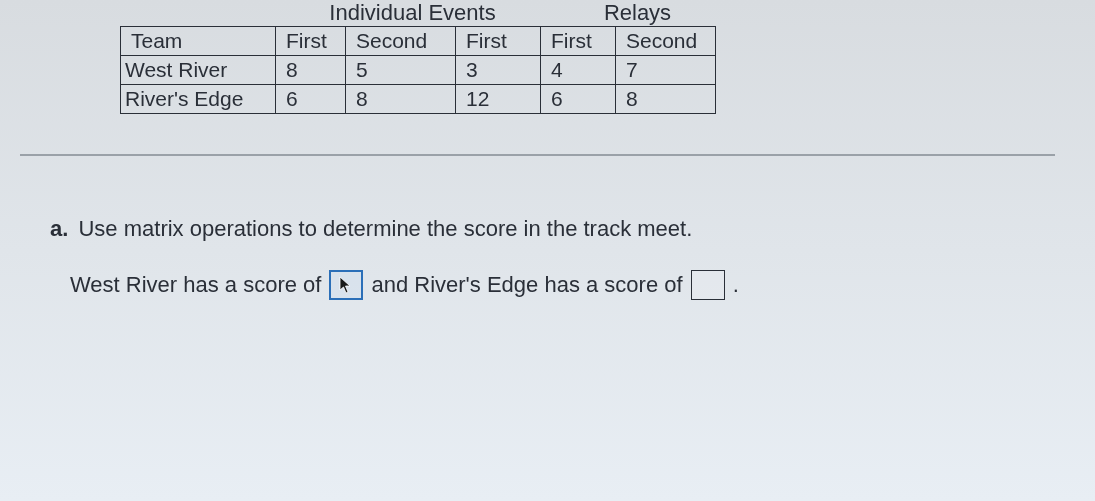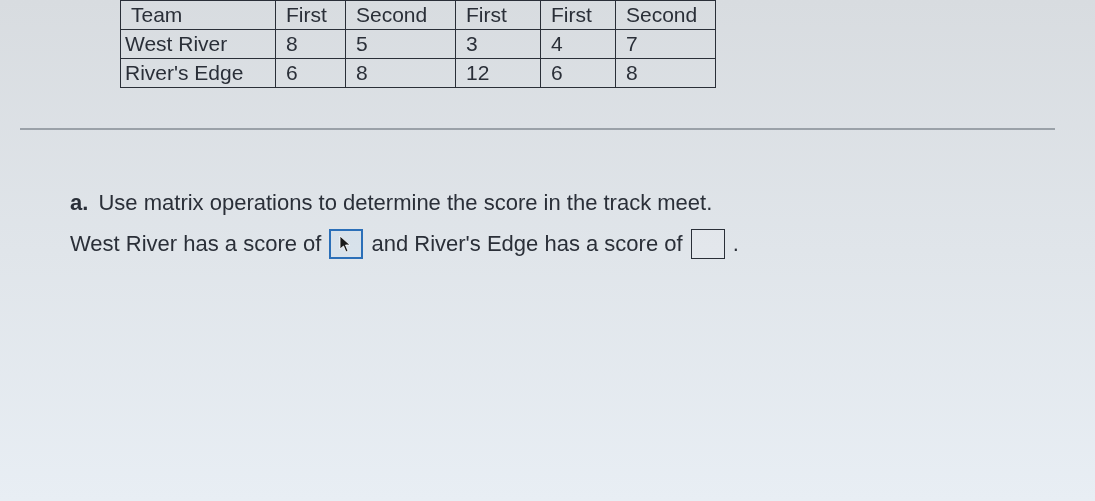--- a/index.html
+++ b/index.html
@@ -60,30 +60,30 @@
     .col-rfirst { width: 75px; }
     .col-rsecond { width: 100px; }
     .divider {
       margin-top: 40px;
       margin-left: 20px;
       margin-right: 40px;
       border-top: 2px solid #9aa1a8;
     }
     .question {
       margin-top: 60px;
-      margin-left: 70px;
+      margin-left: 50px;
       font-size: 22px;
       color: #2a2f38;
     }
     .question .label {
       font-weight: bold;
       margin-right: 4px;
     }
     .answer-line {
-      margin-top: 13px;
+      margin-top: 28px;
       margin-left: 70px;
       font-size: 22px;
       color: #2a2f38;
       display: flex;
       align-items: center;
       gap: 8px;
       flex-wrap: wrap;
     }
     .answer-box {
       display: inline-flex;
@@ -101,20 +101,24 @@
     }
     .cursor-svg {
       width: 16px;
       height: 18px;
     }
   </style>
 </head>
 <body>
 
 <div class="table-area">
+  <div class="group-headers">
+    <span class="individual">Individual Events</span>
+    <span class="relays">Relays</span>
+  </div>
   <table>
     <tbody>
         <tr>
       <th class="team-head">Team</th>
       <th class="col-first">First</th>
       <th class="col-second">Second</th>
       <th class="col-third">First</th>
       <th class="col-rfirst">First</th>
       <th class="col-rsecond">Second</th>
     </tr>

